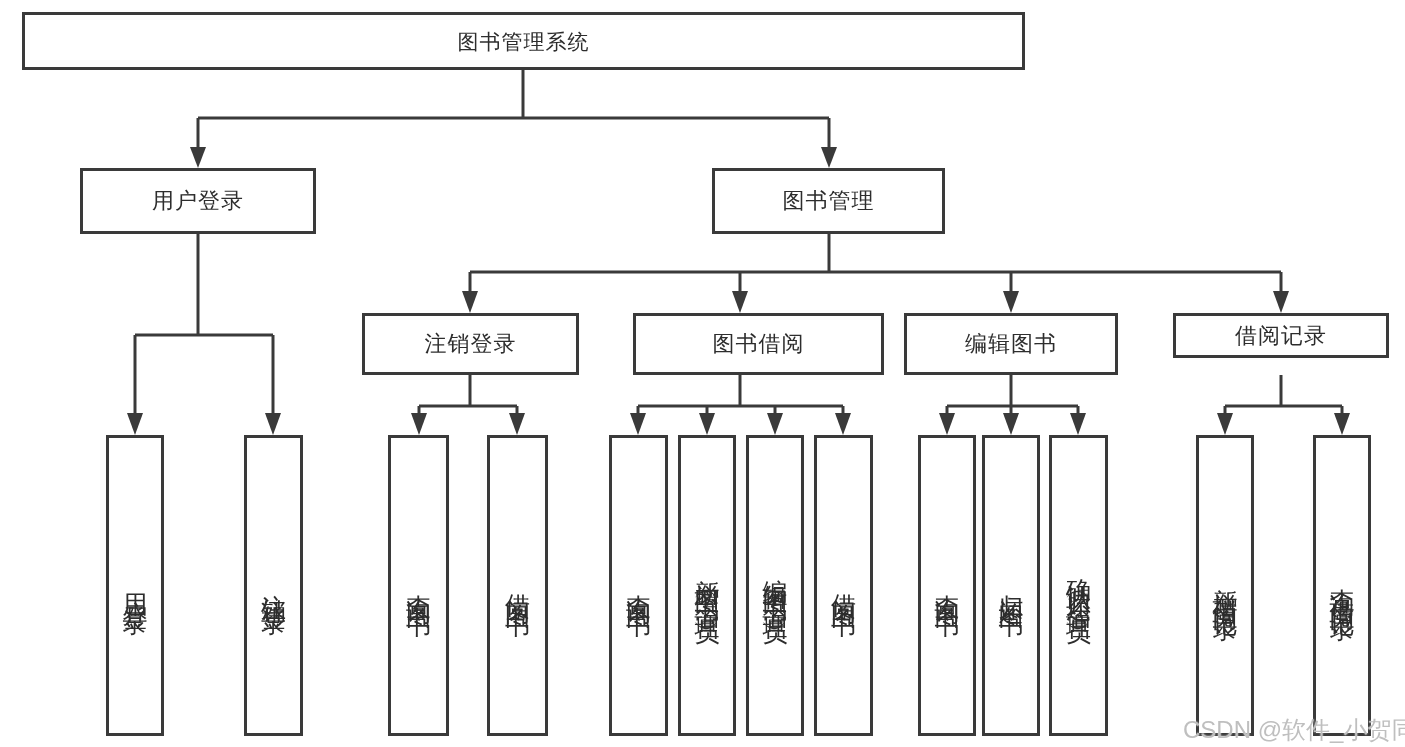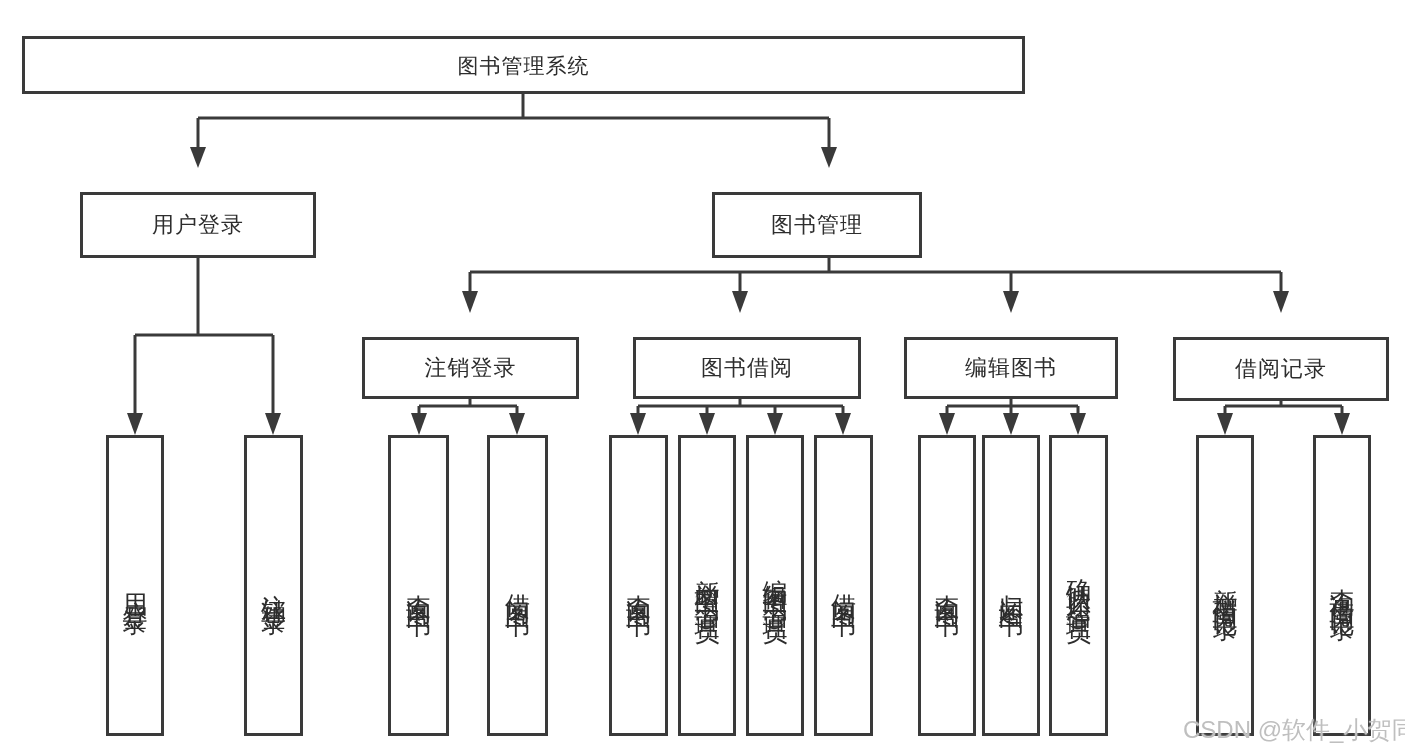--- a/index.html
+++ b/index.html
@@ -31,21 +31,20 @@
     color: #2d2d2d;
     display: flex;
     align-items: center;
     justify-content: center;
     text-align: center;
   }
   .node.h {
     font-size: 22px;
     letter-spacing: 1px;
     line-height: 1;
-    margin-top: 24px;
   }
   .node.h.title {
     font-size: 21px;
   }
   .node.v {
     writing-mode: vertical-rl;
     text-orientation: mixed;
     font-size: 25px;
     letter-spacing: 6px;
     line-height: 1;
@@ -147,26 +146,26 @@
       <line class="cline" x1="1225" y1="406" x2="1225" y2="416"></line>
       <polygon class="arrow" points="1217,413 1233,413 1225,435"></polygon>
       <line class="cline" x1="1342" y1="406" x2="1342" y2="416"></line>
       <polygon class="arrow" points="1334,413 1350,413 1342,435"></polygon>
     </g>
   </svg>
 
   <div class="node h title" style="left:22px; top:12px; width:1003px; height:58px;">图书管理系统</div>
 
   <div class="node h" style="left:80px; top:168px; width:236px; height:66px;">用户登录</div>
-  <div class="node h" style="left:712px; top:168px; width:210px; height:66px;">图书管理</div>
+  <div class="node h" style="left:712px; top:168px; width:233px; height:66px;">图书管理</div>
 
   <div class="node h" style="left:362px; top:313px; width:217px; height:62px;">注销登录</div>
-  <div class="node h" style="left:633px; top:313px; width:228px; height:62px;">图书借阅</div>
+  <div class="node h" style="left:633px; top:313px; width:251px; height:62px;">图书借阅</div>
   <div class="node h" style="left:904px; top:313px; width:214px; height:62px;">编辑图书</div>
-  <div class="node h" style="left:1173px; top:313px; width:216px; height:64px;text-align:right;">借阅记录</div>
+  <div class="node h" style="left:1173px; top:313px; width:216px; height:45px;text-align:right;">借阅记录</div>
 
   <div class="node v" style="left:106px; top:435px; width:58px; height:301px;">用户登录</div>
   <div class="node v" style="left:244px; top:435px; width:59px; height:301px;">注销登录</div>
 
   <div class="node v" style="left:388px; top:435px; width:61px; height:301px;">查询图书</div>
   <div class="node v" style="left:487px; top:435px; width:61px; height:301px;">借阅图书</div>
 
   <div class="node v" style="left:609px; top:435px; width:59px; height:301px;">查询图书</div>
   <div class="node v" style="left:678px; top:435px; width:58px; height:301px;">新增图书（管理员）</div>
   <div class="node v" style="left:746px; top:435px; width:58px; height:301px;">编辑图书（管理员）</div>

